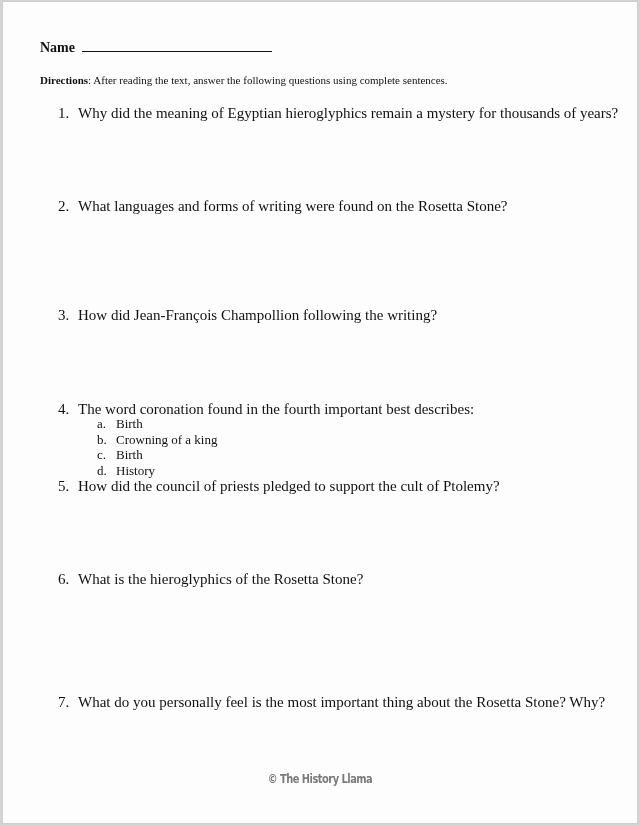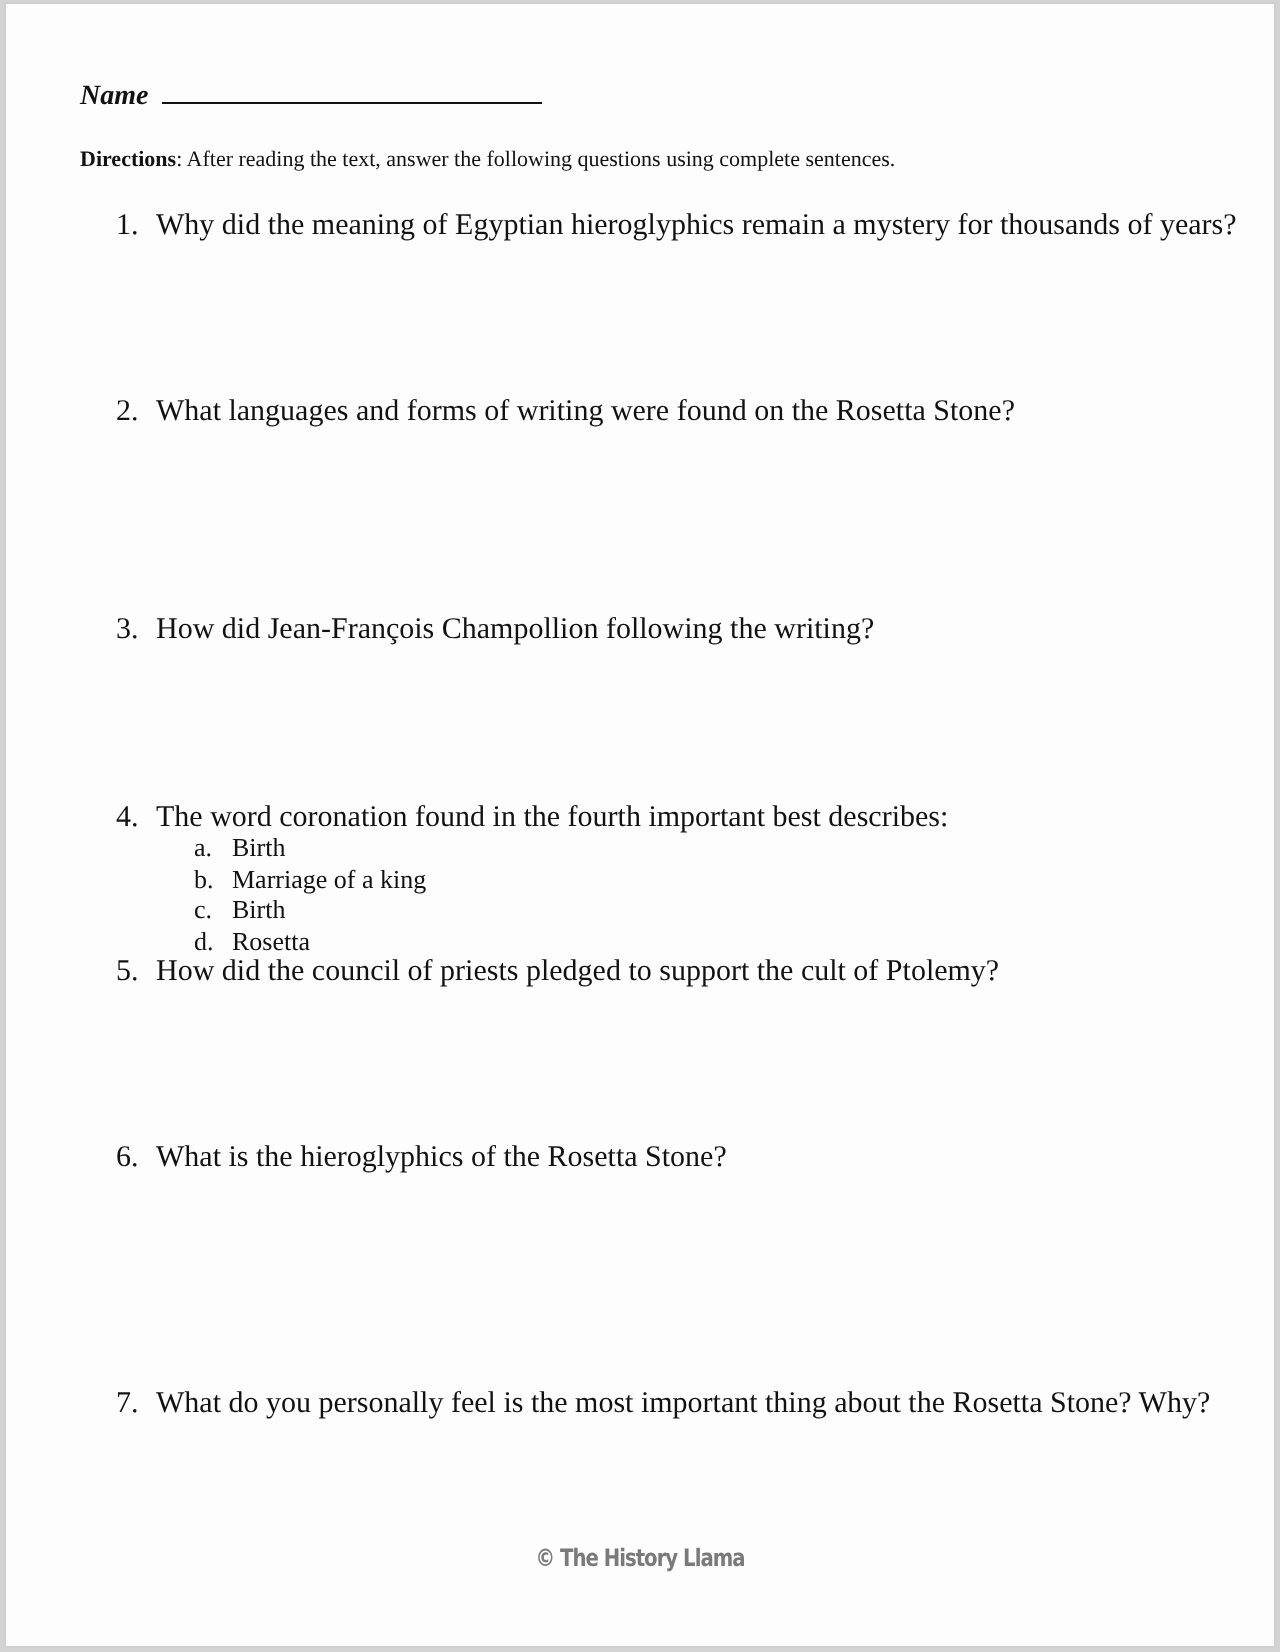--- a/index.html
+++ b/index.html
@@ -5,21 +5,21 @@
     html, body { margin: 0; padding: 0; }
     body {
       width: 640px; height: 826px; background: #d4d4d4; position: relative; overflow: hidden;
     }
     .page {
       position: absolute; left: 2px; top: 1px; width: 634px; height: 821px;
       background: #fdfdfd; border: 1px solid #cfcfcf;
       font-family: "Liberation Serif", "DejaVu Serif", serif; color: #111;
     }
     .name-line {
-      position: absolute; left: 37px; top: 37px; font-size: 14px; font-weight: bold; font-style: italic;
+      position: absolute; left: 37px; top: 37px; font-size: 14px; font-weight: bold;
     }
     .name-line .blank {
       display: inline-block; width: 190px; border-bottom: 1px solid #111;
       margin-left: 3px; height: 12px; vertical-align: baseline;
     }
     .directions {
       position: absolute; left: 37px; top: 72px; font-size: 11px;
     }
     .directions b { font-weight: bold; }
     .q {
@@ -58,27 +58,27 @@
   <div class="q" style="top:305px">
     <span class="num">3.</span><span>How did Jean-François Champollion following the writing?</span>
   </div>
   <div class="q" style="top:399px">
     <span class="num">4.</span><span>The word coronation found in the fourth important best describes:</span>
   </div>
   <div class="opt" style="top:414px">
     <span class="letter">a.</span><span>Birth</span>
   </div>
   <div class="opt" style="top:430px">
-    <span class="letter">b.</span><span>Marriage of a king</span>
+    <span class="letter">b.</span><span>Crowning of a king</span>
   </div>
   <div class="opt" style="top:445px">
     <span class="letter">c.</span><span>Birth</span>
   </div>
   <div class="opt" style="top:461px">
-    <span class="letter">d.</span><span>Rosetta</span>
+    <span class="letter">d.</span><span>History</span>
   </div>
   <div class="q" style="top:476px">
     <span class="num">5.</span><span>How did the council of priests pledged to support the cult of Ptolemy?</span>
   </div>
   <div class="q" style="top:569px">
     <span class="num">6.</span><span>What is the hieroglyphics of the Rosetta Stone?</span>
   </div>
   <div class="q" style="top:692px">
     <span class="num">7.</span><span>What do you personally feel is the most important thing about the Rosetta Stone? Why?</span>
   </div>

